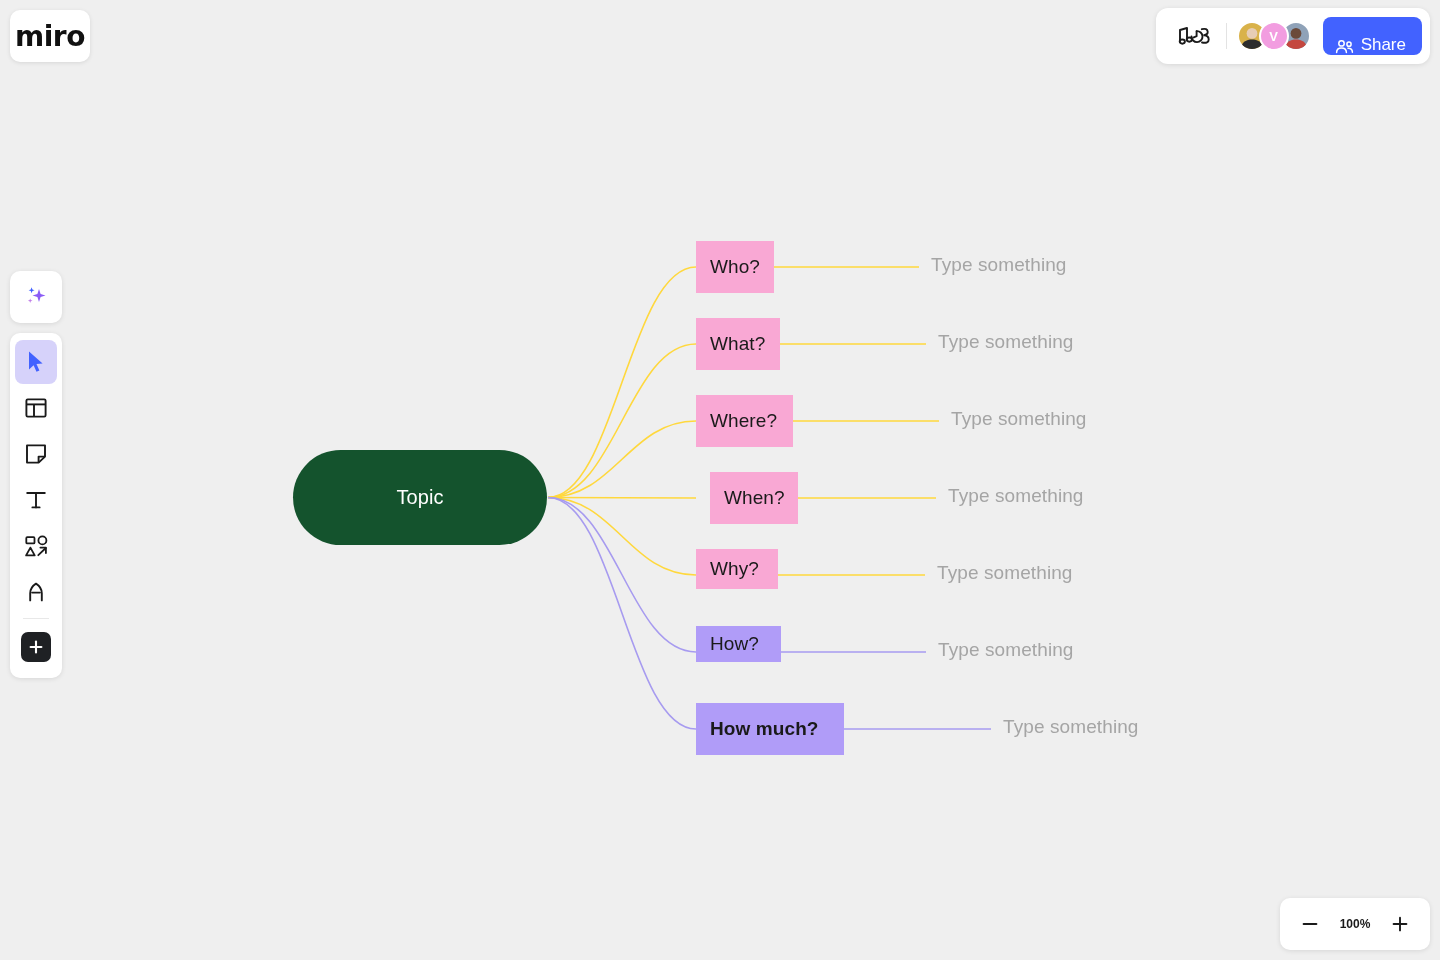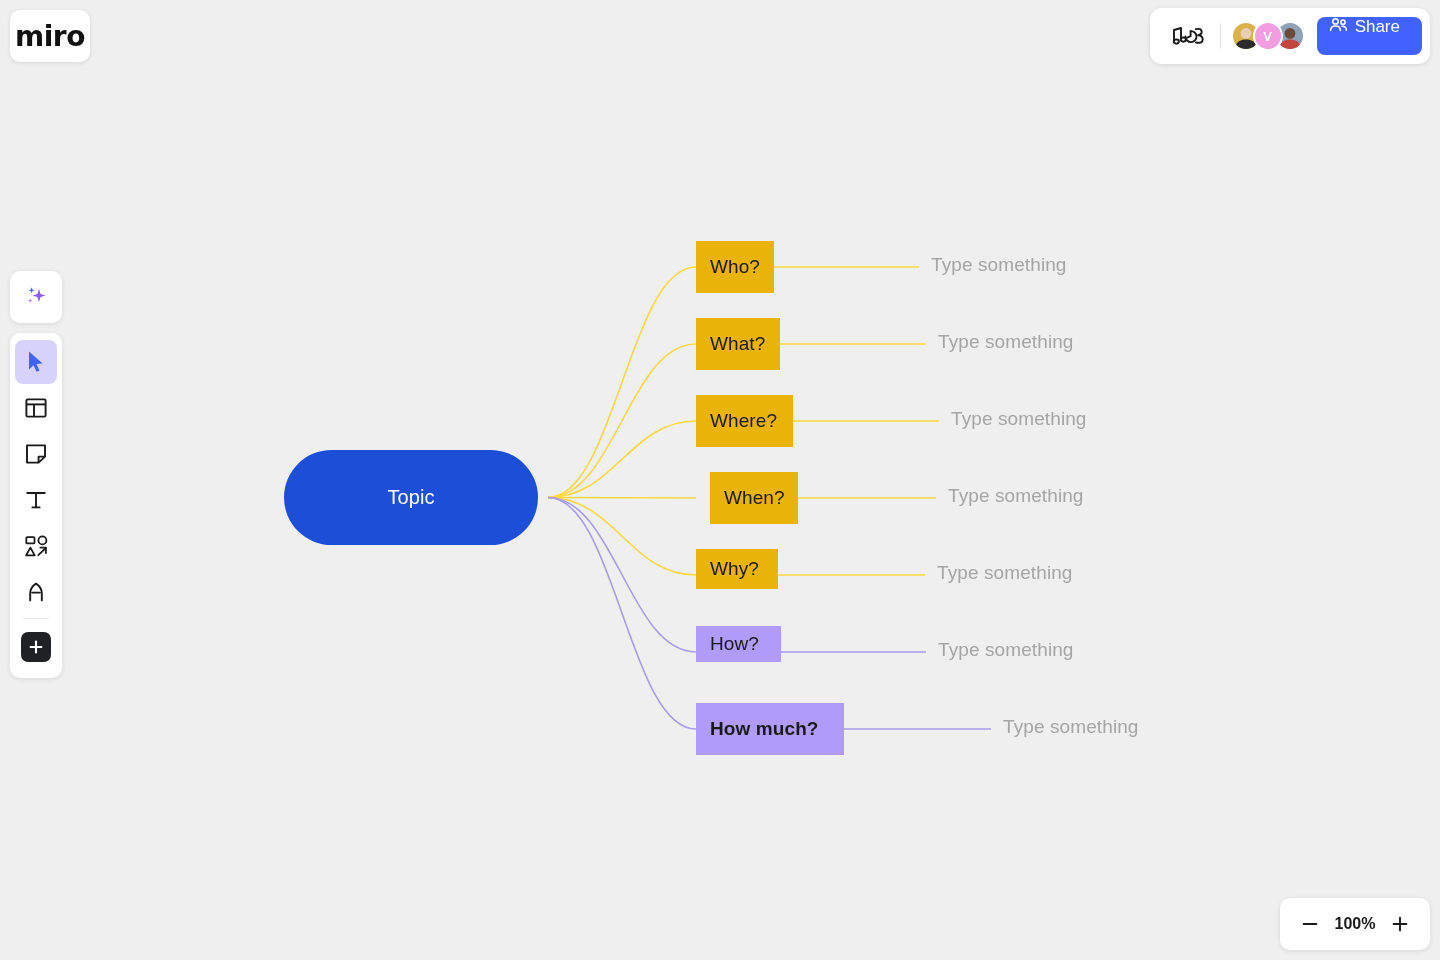--- a/index.html
+++ b/index.html
@@ -17,21 +17,21 @@
 
   .node {
     position:absolute;
     display:flex; align-items:center;
     padding:0 14px;
     font-size:19px;
     color:#1a1a1a;
     letter-spacing:0.1px;
     white-space:nowrap;
   }
-  .node.yellow { background:#eab308; }
+  .node.yellow { background:#f9a8d4; }
   .node.purple { background:#b09cf8; }
 
   .node.root {
     background:#2e2e2e;
     color:#ffffff;
     border-radius:130px;
     justify-content:center;
     font-size:20px;
     padding:0;
   }
@@ -79,24 +79,24 @@
     display:flex; align-items:center; justify-content:center;
     font-size:13px; font-weight:600; color:#fff;
   }
   .avatar:first-child { margin-left:0; }
   .avatar.a1 { background:#d9b24a; }
   .avatar.a2 { background:#f29de0; z-index:2; }
   .avatar.a3 { background:#8fa2b8; z-index:1; }
   .avatar .face { position:absolute; inset:0; }
   #share-btn {
     margin-left:12px;
-    height:38px; padding:0 22px 0 12px;
+    height:38px; padding:0 16px 0 12px;
     background:#4262ff; color:#fff;
     border-radius:8px; border:none;
-    display:flex; align-items:flex-start; gap:7px;
+    display:flex; align-items:flex-end; gap:7px;
     font-size:17px; font-family:"Liberation Sans", sans-serif;
     cursor:pointer;
   }
 
   
   #ai-card {
     position:absolute; left:10px; top:271px;
     width:52px; height:52px;
     background:#fff; border-radius:10px;
     display:flex; align-items:center; justify-content:center;
@@ -128,21 +128,21 @@
   
   #zoomctl {
     position:absolute; right:10px; bottom:10px;
     height:52px; min-width:150px;
     background:#fff; border-radius:10px;
     box-shadow:0 1px 5px rgba(0,0,0,.10);
     display:flex; align-items:center; justify-content:space-between;
     padding:0 16px;
   }
   .zbtn { width:28px; height:28px; display:flex; align-items:center; justify-content:center; cursor:pointer; }
-  #zoomlevel { font-size:16px; font-weight:700; color:#1a1a1a; padding:0 10px; }
+  #zoomlevel { font-size:12px; font-weight:700; color:#1a1a1a; padding:0 10px; }
 </style>
 </head>
 <body>
 
 <div id="app">
 
   <div id="canvas">
 
     <svg id="wires" viewBox="0 0 1440 960" xmlns="http://www.w3.org/2000/svg">
         <path d="M 548 497.5 C 614.6 497.5, 629.4 267, 696 267" fill="none" stroke="#ffd83d" stroke-width="1.6"></path>
@@ -154,21 +154,21 @@
         <path d="M 548 497.5 C 614.6 497.5, 629.4 498, 696 498" fill="none" stroke="#ffd83d" stroke-width="1.6"></path>
         <line x1="790" y1="498" x2="936" y2="498" stroke="#ffd83d" stroke-width="1.6"></line>
         <path d="M 548 497.5 C 614.6 497.5, 629.4 575, 696 575" fill="none" stroke="#ffd83d" stroke-width="1.6"></path>
         <line x1="778" y1="575" x2="925" y2="575" stroke="#ffd83d" stroke-width="1.6"></line>
         <path d="M 548 497.5 C 614.6 497.5, 629.4 652, 696 652" fill="none" stroke="#a79bf0" stroke-width="1.6"></path>
         <line x1="781" y1="652" x2="926" y2="652" stroke="#a79bf0" stroke-width="1.6"></line>
         <path d="M 548 497.5 C 614.6 497.5, 629.4 729, 696 729" fill="none" stroke="#a79bf0" stroke-width="1.6"></path>
         <line x1="844" y1="729" x2="991" y2="729" stroke="#a79bf0" stroke-width="1.6"></line>
       </svg>
 
-    <div class="node root" id="root-node" style="left: 284px; top: 450px; width: 254px; height: 95px; background: #1d4ed8; color: rgb(255, 255, 255);">
+    <div class="node root" id="root-node" style="left: 293px; top: 450px; width: 254px; height: 95px; background: #14532d; color: rgb(255, 255, 255);">
       <span>Topic</span>
     </div>
 
     <div id="branch-layer">
         <div class="node yellow" style="left: 696px; top: 241px; width: 78px; height: 52px;">
           <span>Who?</span>
         </div>
         <div class="placeholder" style="left: 931px; top: 254px; color: rgb(165, 165, 165);">Type something</div>
         <div class="node yellow" style="left: 696px; top: 318px; width: 84px; height: 52px;">
           <span>What?</span>

